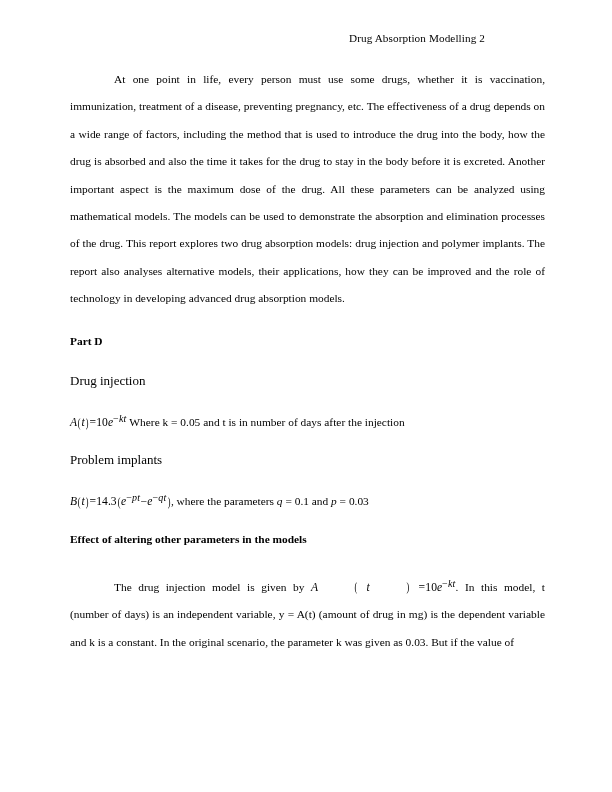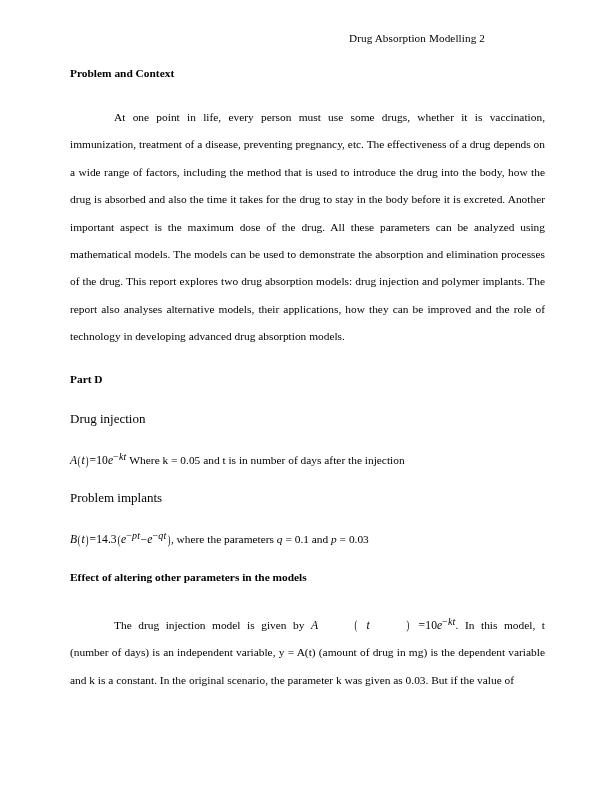--- a/index.html
+++ b/index.html
@@ -112,21 +112,20 @@
 </head>
 <body>
 
 <div class="page">
 
   <div class="running-header">Drug Absorption Modelling 2</div>
 
   <div class="content">
 
 
-    <div class="heading">Problem and Context</div>
 
     <p class="body-par">At one point in life, every person must use some drugs, whether it is vaccination, immunization, treatment of a disease, preventing pregnancy, etc. The effectiveness of a drug depends on a wide range of factors, including the method that is used to introduce the drug into the body, how the drug is absorbed and also the time it takes for the drug to stay in the body before it is excreted. Another important aspect is the maximum dose of the drug. All these parameters can be analyzed using mathematical models. The models can be used to demonstrate the absorption and elimination processes of the drug. This report explores two drug absorption models: drug injection and polymer implants. The report also analyses alternative models, their applications, how they can be improved and the role of technology in developing advanced drug absorption models.</p>
 
     <div class="gap-a"></div>
 
     <div class="heading">Part D</div>
 
     <div class="plain-line">Drug injection</div>
 
     <div class="gap-b"></div>

